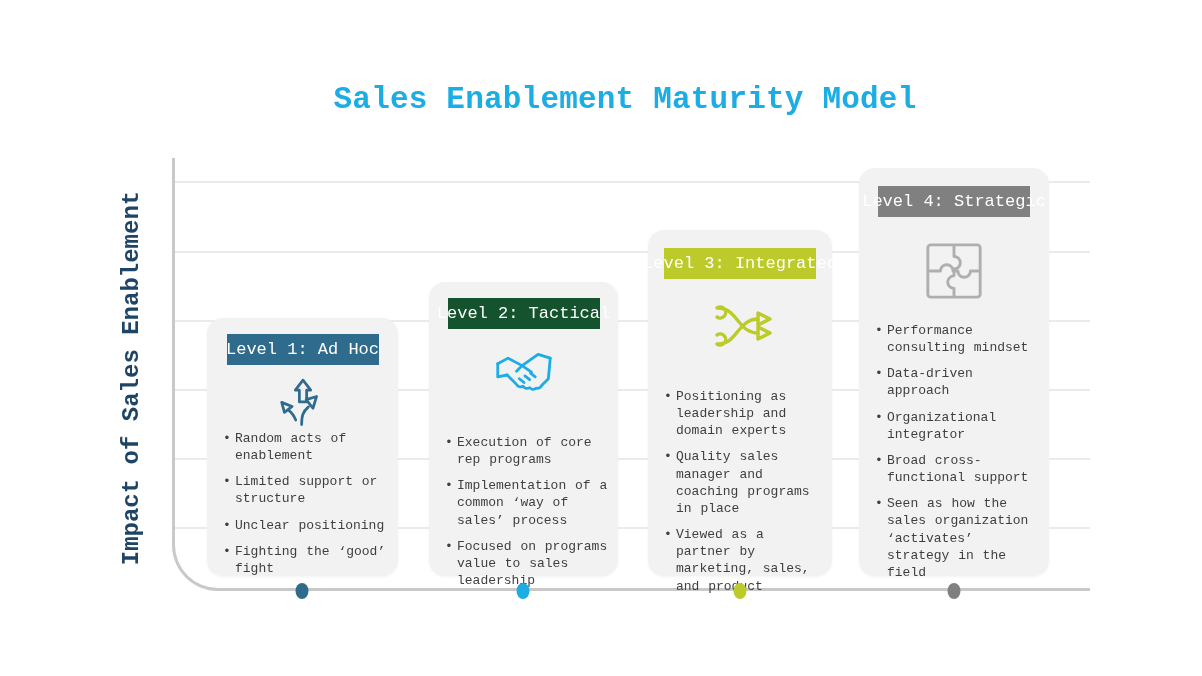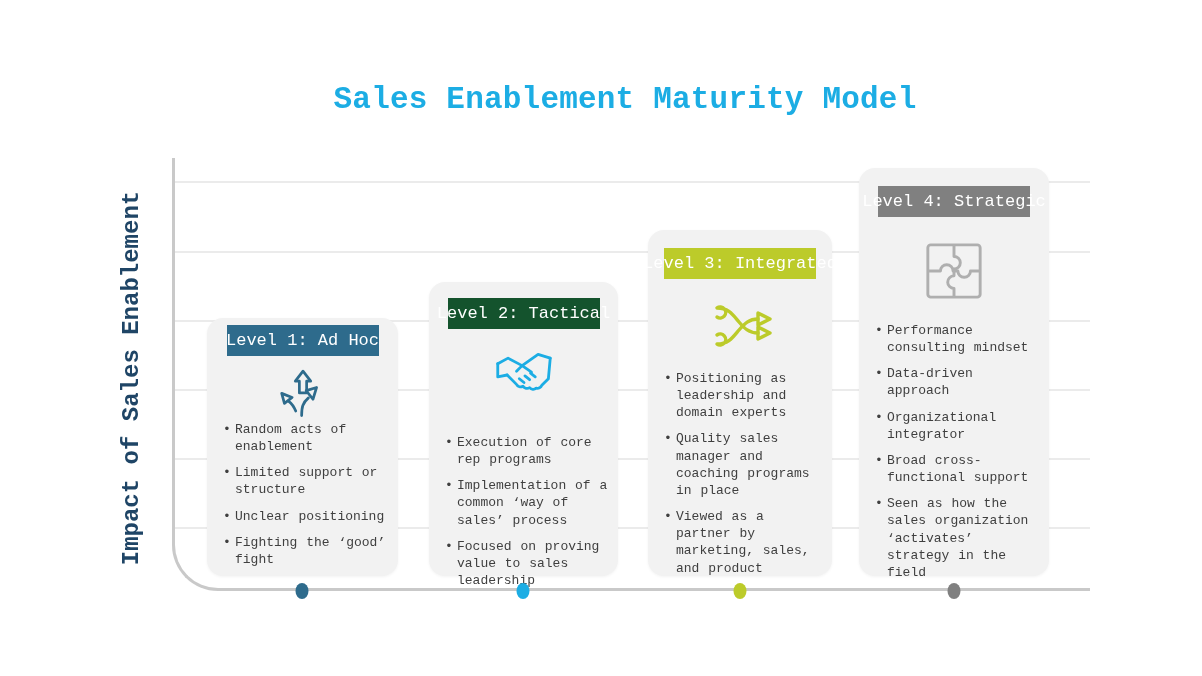--- a/index.html
+++ b/index.html
@@ -42,33 +42,33 @@
   .icon-wrap { flex:none; display:flex; align-items:center; justify-content:center; }
   ul.bullets {
     list-style:none; margin:0; align-self:stretch; color:#3F3F3F;
     font-size:13px; line-height:1.32; word-spacing:1px;
   }
   ul.bullets li { position:relative; padding-left:12px; margin-bottom:9px; }
   ul.bullets li::before { content:"•"; position:absolute; left:0; top:0; font-size:13px; }
 
   
   .card.l1 { left:207px; top:318px; width:191px; height:258px; }
-  .card.l1 .card-header { margin-top:7px; }
+  .card.l1 .card-header { margin-top:16px; }
   .card.l1 .icon-wrap { margin-top:7px; }
   .card.l1 ul.bullets { margin-top:0; padding:0 10px 0 16px; }
 
   .card.l2 { left:429px; top:282px; width:189px; height:294px; }
   .card.l2 .card-header { margin-top:16px; }
   .card.l2 .icon-wrap { margin-top:21px; }
   .card.l2 ul.bullets { margin-top:34px; padding:0 6px 0 16px; }
 
   .card.l3 { left:648px; top:230px; width:184px; height:346px; }
   .card.l3 .card-header { margin-top:18px;text-align:right; }
   .card.l3 .icon-wrap { margin-top:21px; }
-  .card.l3 ul.bullets { margin-top:18px; padding:0 8px 0 16px; }
+  .card.l3 ul.bullets { margin-top:36px; padding:0 8px 0 16px; }
 
   .card.l4 { left:859px; top:168px; width:190px; height:408px; }
   .card.l4 .card-header { margin-top:18px;text-align:right; }
   .card.l4 .icon-wrap { margin-top:23px; }
   .card.l4 ul.bullets { margin-top:20px; padding:0 6px 0 16px; }
 </style>
 </head>
 <body>
 
 <div class="canvas">
@@ -113,21 +113,21 @@
         <path d="M4 14 L15 8 L30 16"></path>
         <path d="M4 14 L4 28 L14 26"></path>
         <path d="M14 26 L24 36 a5 5 0 0 0 7 2 a5 5 0 0 0 7 1.5 a5 5 0 0 0 7 0.5 a5 5 0 0 0 6 -3 L58 30 L60 8"></path>
         <path d="M30 16 L40 23"></path>
         <path d="M27 30 l5 4 M33 27 l5 4 M39 24 l5 4"></path>
       </svg>
     </div>
     <ul class="bullets">
         <li>Execution of core rep programs</li>
         <li>Implementation of a common ‘way of sales’ process</li>
-        <li>Focused on proving value to sales leadership</li>
+        <li>Focused on programs value to sales leadership</li>
       </ul>
   </div>
 
   <div class="card l3">
     <div class="card-header" style="background: rgb(188, 203, 42);">Level 3: Integrated</div>
     <div class="icon-wrap">
       <svg width="66" height="52" viewBox="0 0 66 52" fill="none" stroke="#BCCB2A" stroke-width="3.4" stroke-linejoin="round" stroke-linecap="round">
         <path d="M10 17 a5.5 5.5 0 1 0 0 -9 c12 0 16 7 22 14 c5.5 6.5 10 11 19 11"></path>
         <path d="M10 35 a5.5 5.5 0 1 1 0 9 c12 0 16 -7 22 -14 c5.5 -6.5 10 -11 19 -11"></path>
         <path d="M51 27 L63 33 L51 39 Z"></path>

